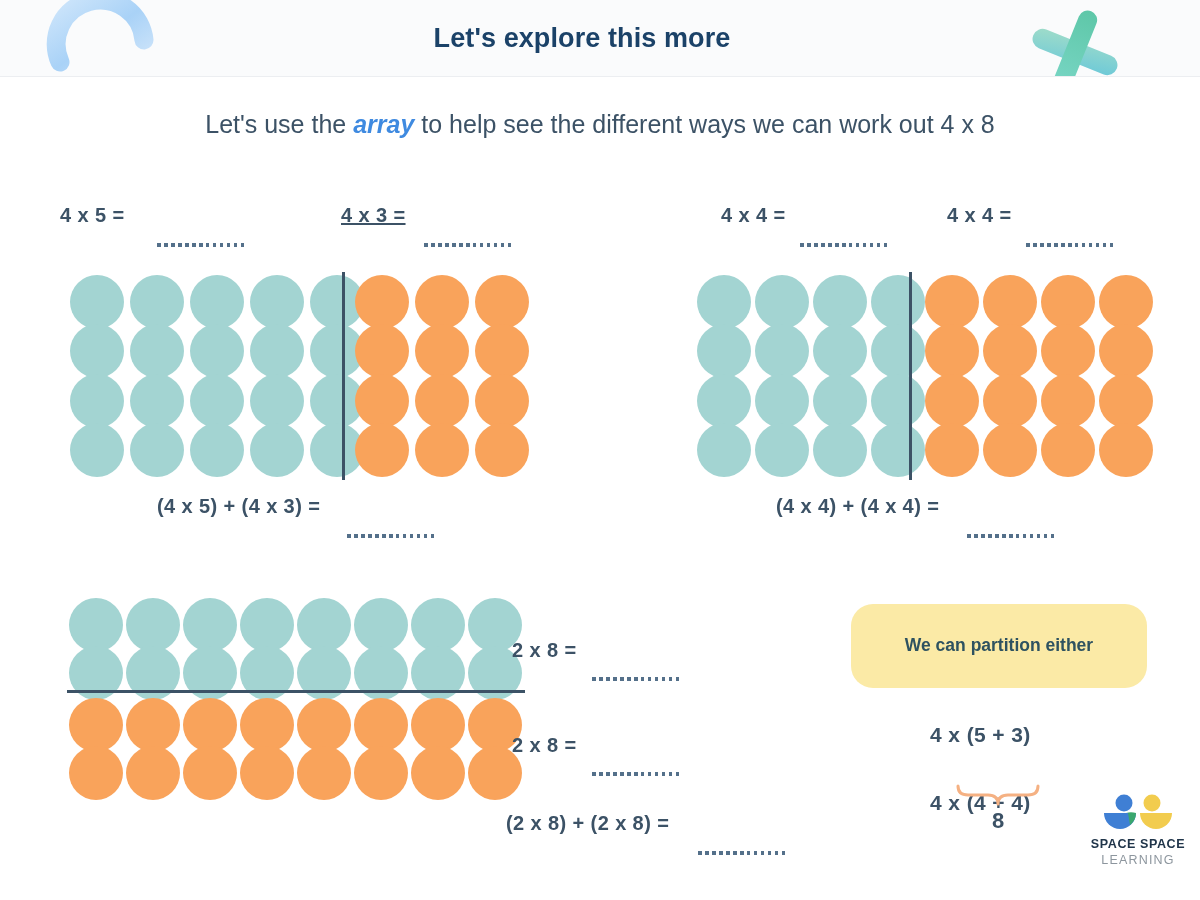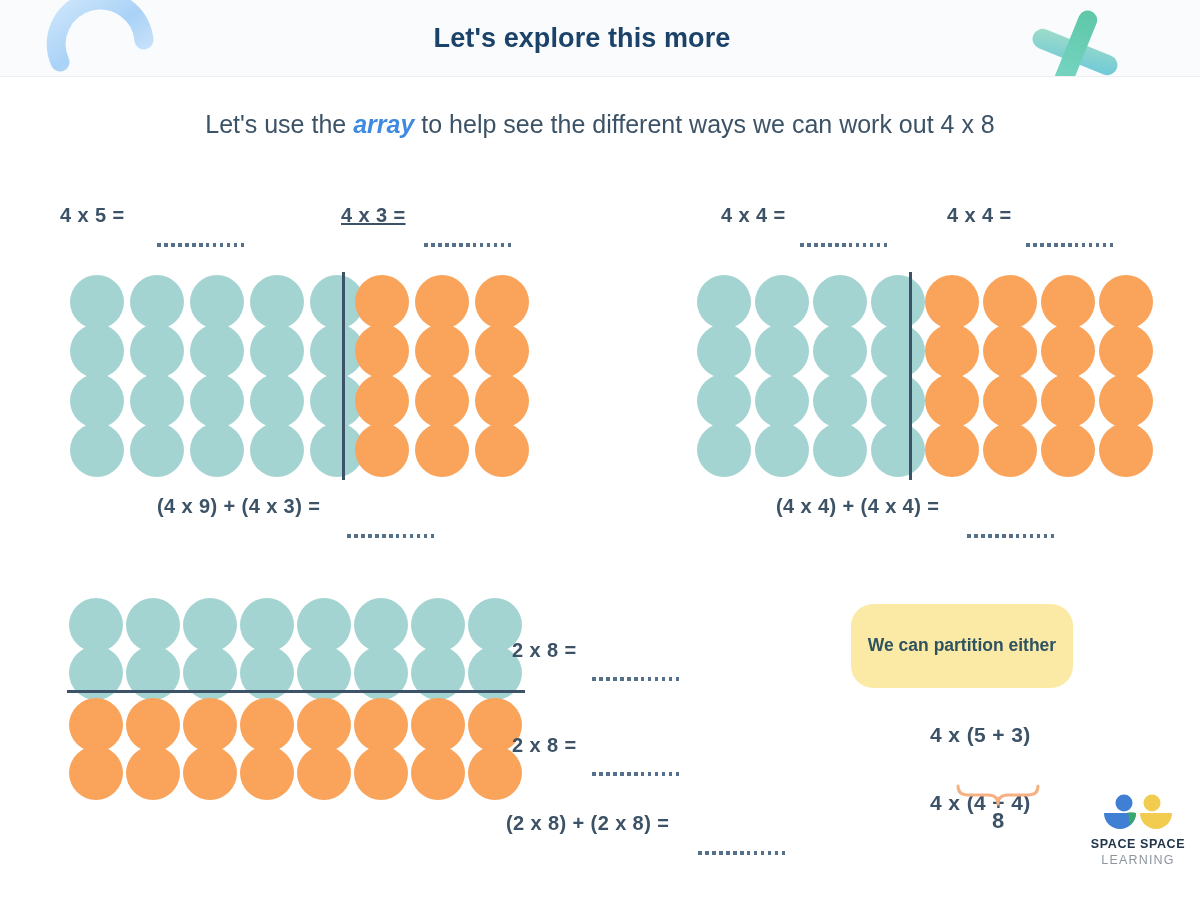--- a/index.html
+++ b/index.html
@@ -115,21 +115,21 @@
     position: absolute;
     height: 2.5px;
     background: #3c5266;
   }
 
   
   .callout {
     position: absolute;
     left: 851px;
     top: 604px;
-    width: 222px;
+    width: 296px;
     height: 84px;
     background: #fbeaa6;
     border-radius: 22px;
     display: flex;
     flex-direction: column;
     align-items: center;
     justify-content: center;
     gap: 5px;
   }
   .callout span {
@@ -315,21 +315,21 @@
 
   <div class="dot orange" style="left:285px; top:99px;  width:54px; height:54px;"></div>
   <div class="dot orange" style="left:345px; top:99px;  width:54px; height:54px;"></div>
   <div class="dot orange" style="left:405px; top:99px;  width:54px; height:54px;"></div>
 
   <div class="dot orange" style="left:285px; top:148px; width:54px; height:54px;"></div>
   <div class="dot orange" style="left:345px; top:148px; width:54px; height:54px;"></div>
   <div class="dot orange" style="left:405px; top:148px; width:54px; height:54px;"></div>
 </div>
 
-<div class="expr" style="left:157px; top:495px;">(4 x 9) + (4 x 3) =</div>
+<div class="expr" style="left:157px; top:495px;">(4 x 5) + (4 x 3) =</div>
 <div class="dotline" style="left:347px; top:531px;">
   <i></i>
     <i></i>
     <i></i>
     <i></i>
     <i></i>
     <i></i>
     <i></i>
     <i></i>
     <i></i>

